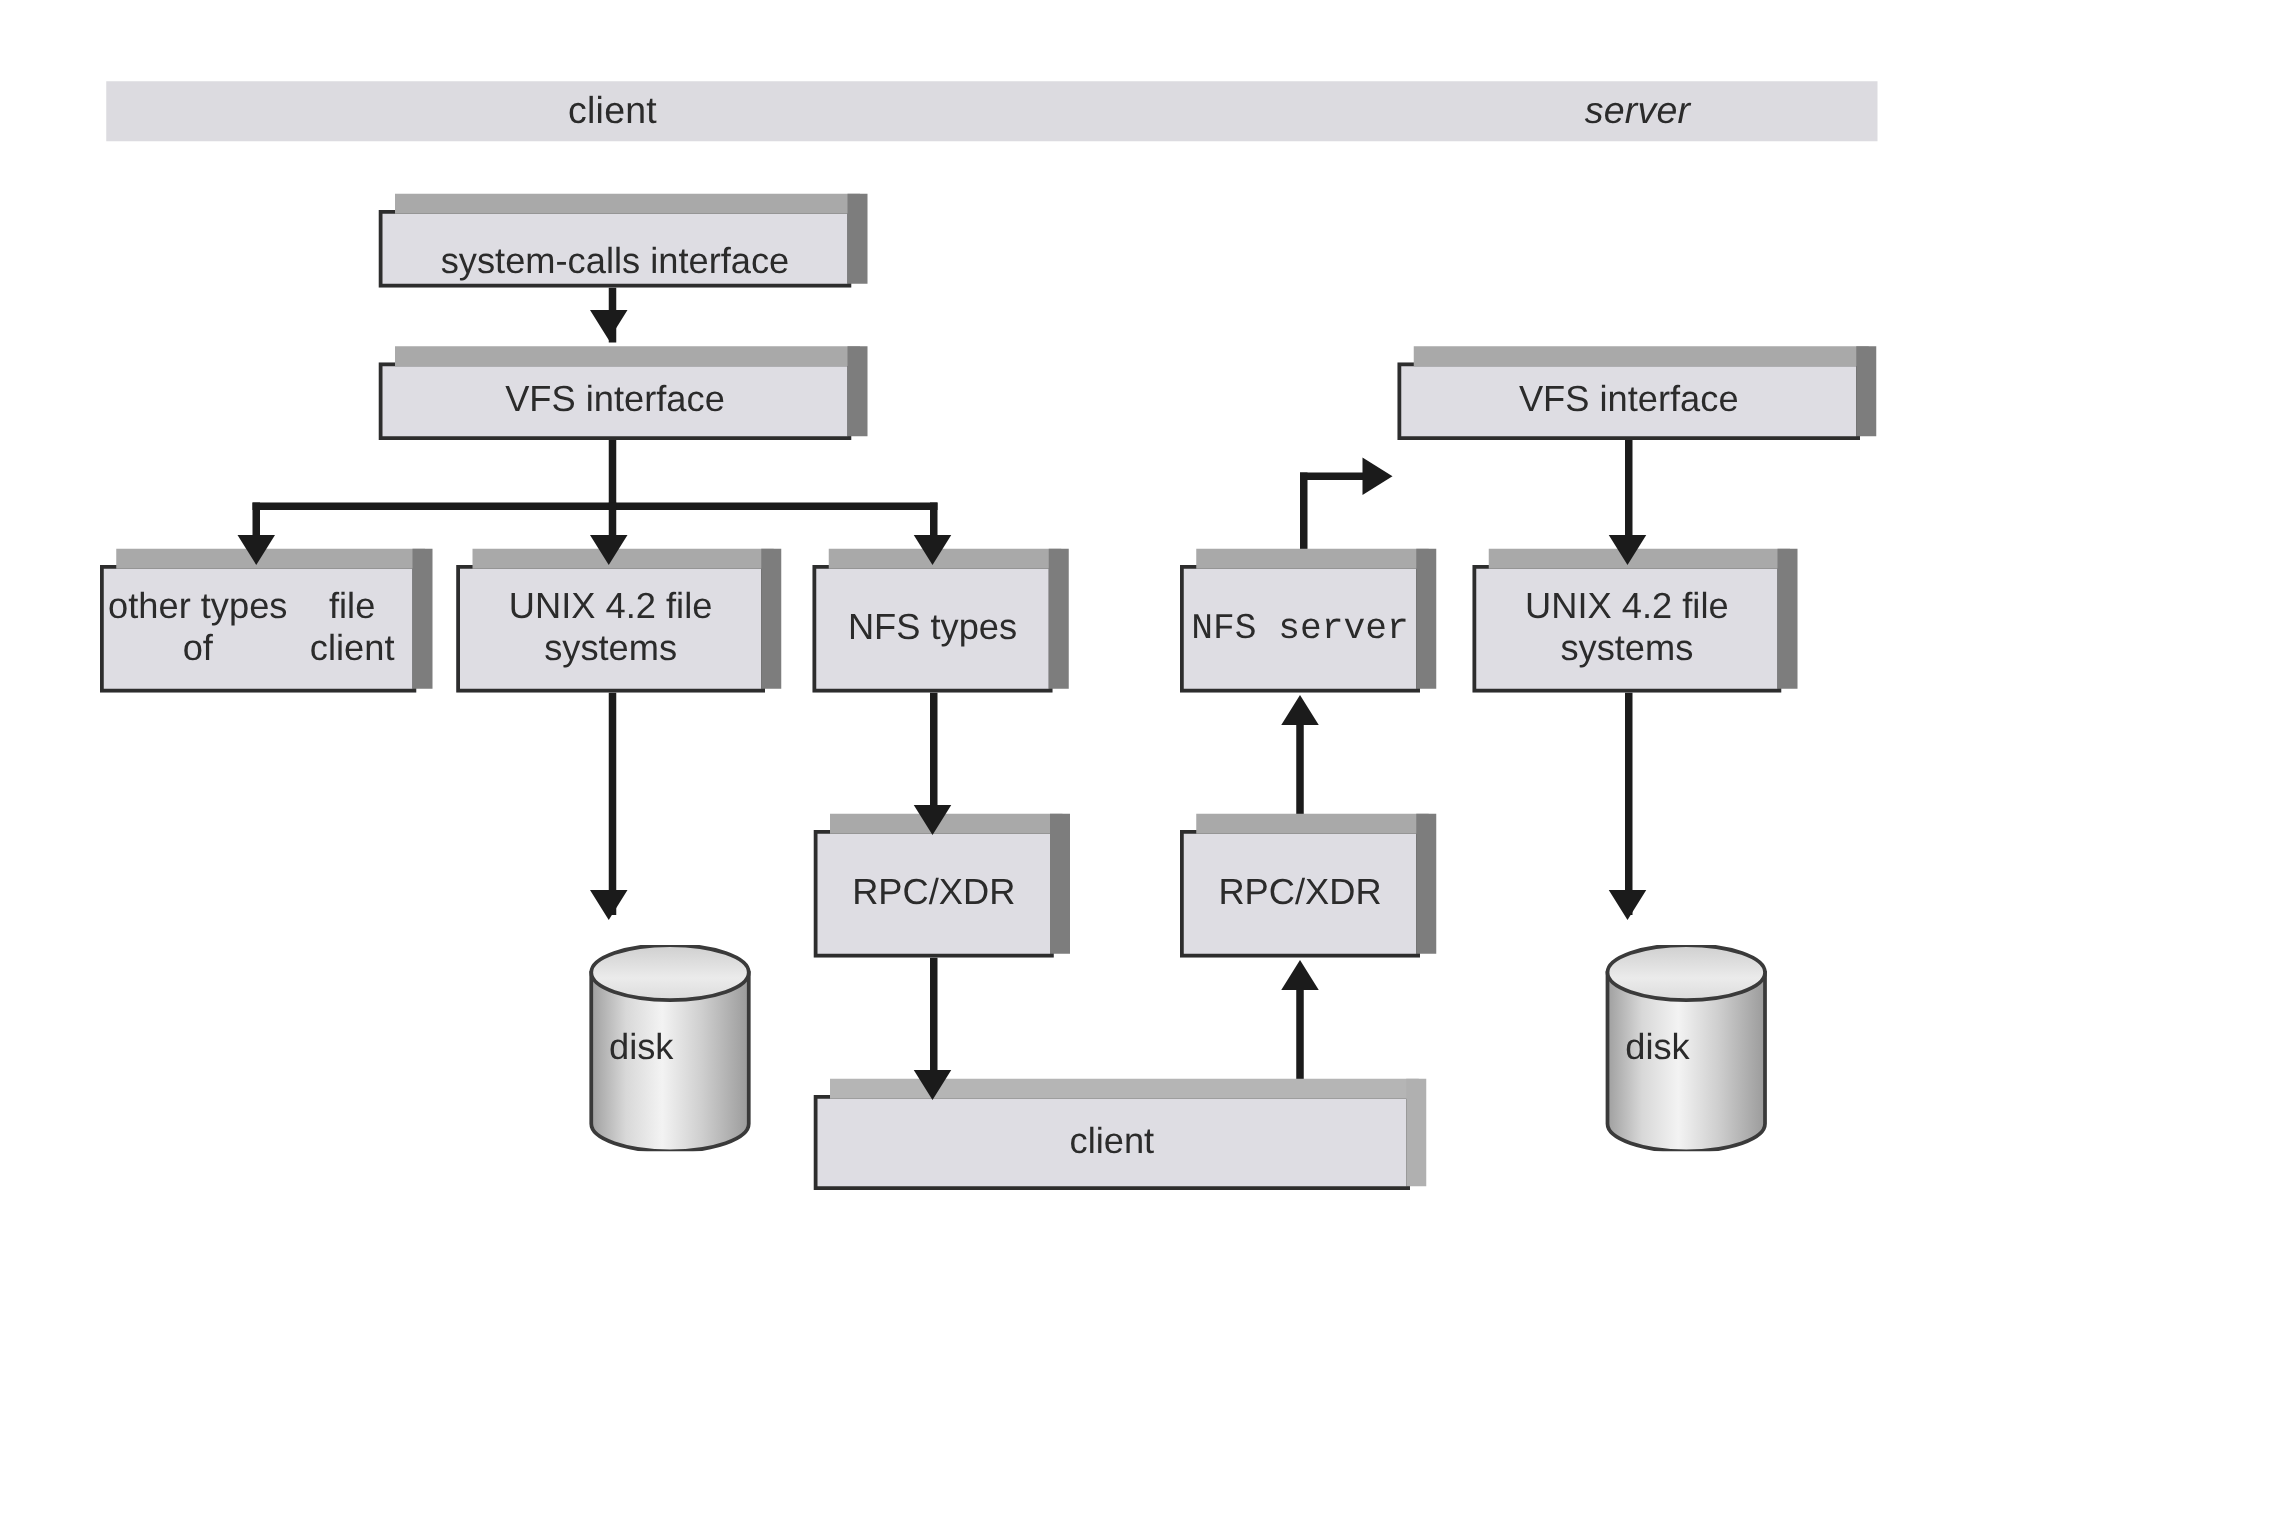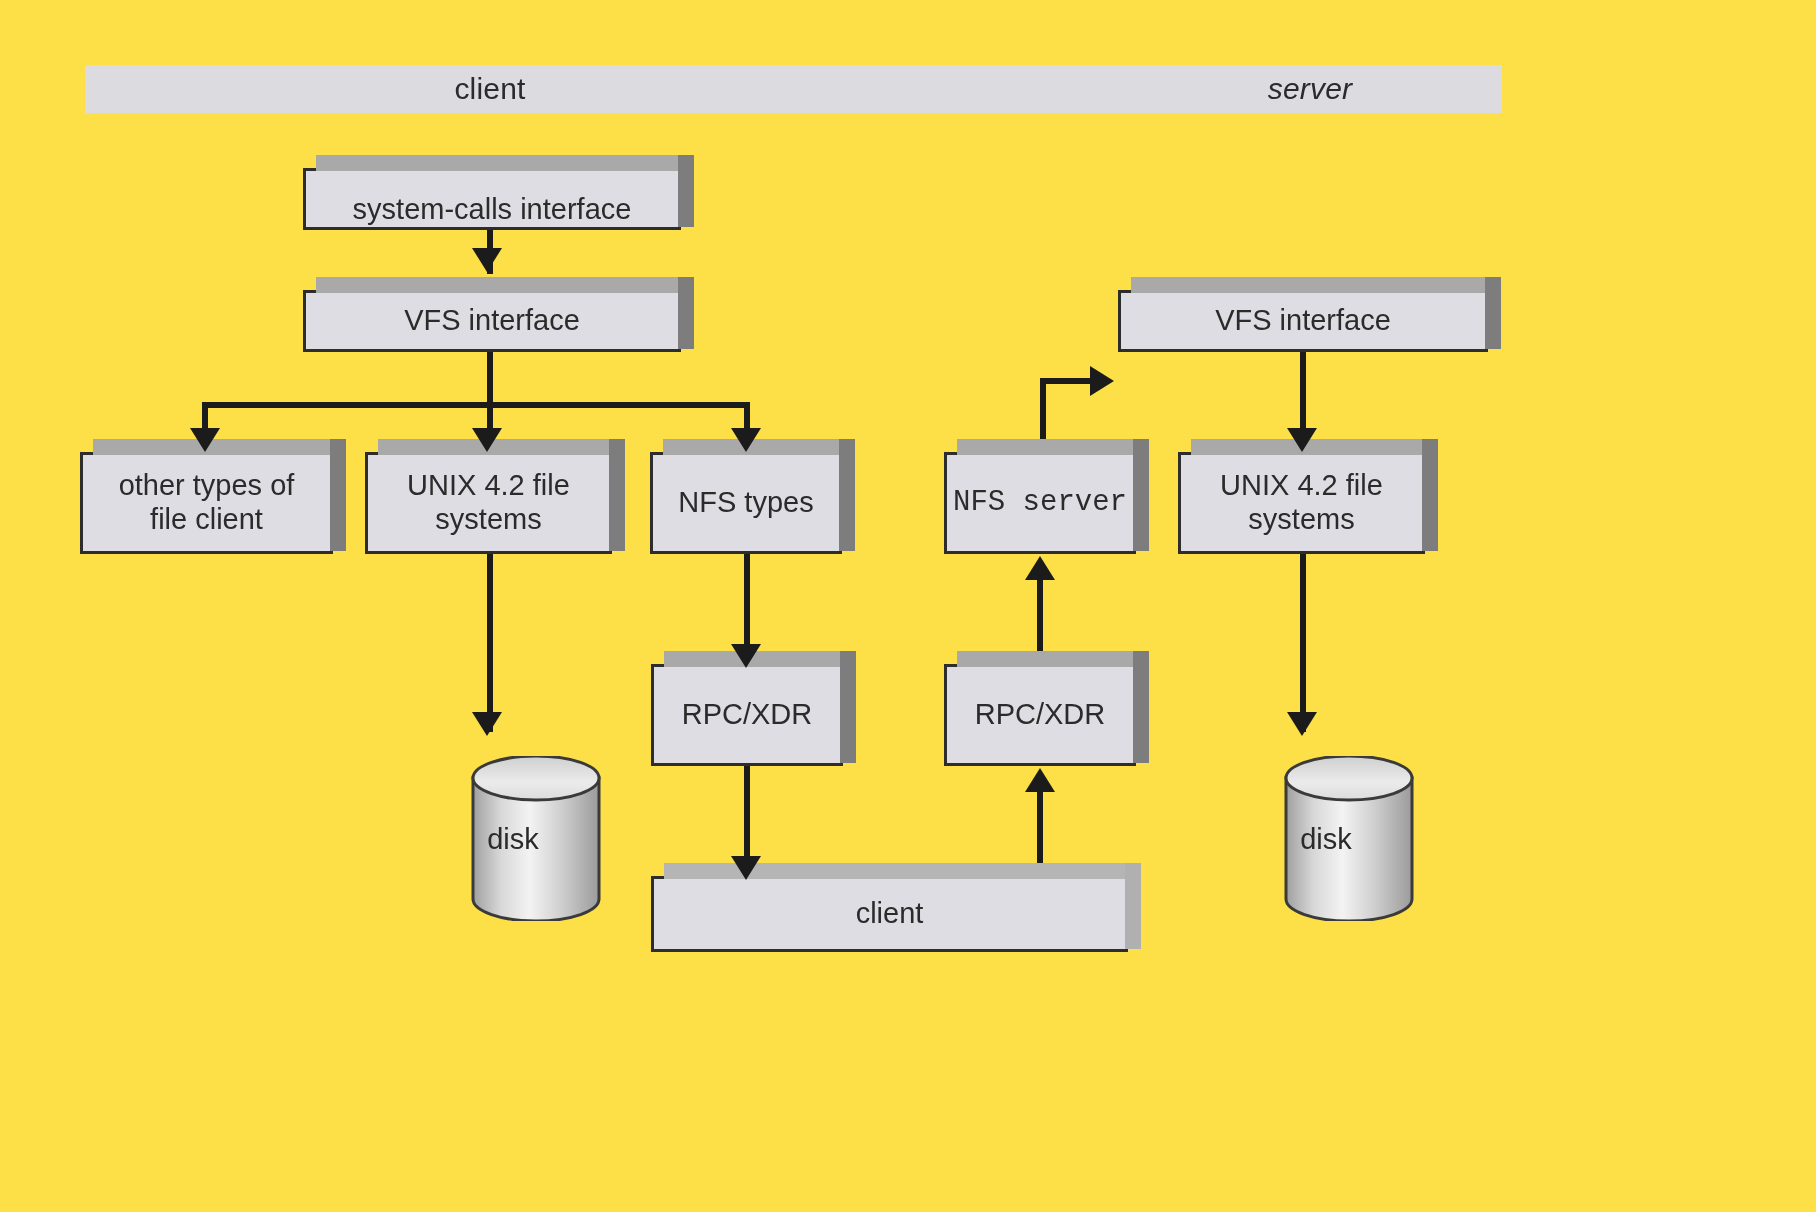--- a/index.html
+++ b/index.html
@@ -8,21 +8,21 @@
     padding: 0;
     background: #e4e4e2;
   }
   body {
     font-family: "Liberation Sans", sans-serif;
   }
   #stage {
     position: relative;
     width: 1816px;
     height: 1212px;
-    background: #fde047;
+    background: #ffffff;
     overflow: hidden;
   }
 
   
   .header-band {
     position: absolute;
     left: 85px;
     top: 65px;
     width: 1417px;
     height: 48px;
@@ -156,21 +156,21 @@
 
   <div class="vline" style="left:202px; top:402px; height:46px;"></div>
   <div class="arrow-down" style="left:190px; top:428px;"></div>
 
   <div class="vline" style="left:487px; top:402px; height:46px;"></div>
   <div class="arrow-down" style="left:472px; top:428px;"></div>
 
   <div class="vline" style="left:744px; top:402px; height:46px;"></div>
   <div class="arrow-down" style="left:731px; top:428px;"></div>
 
-  <div class="node" style="left:80px; top:452px; width:253px; height:102px; flex-direction:column;">
+  <div class="node" style="left:80px; top:452px; width:253px; height:102px; flex-direction:row;">
     <span>other types of</span>
     <span>file client</span>
   </div>
 
   <div class="node" style="left:365px; top:452px; width:247px; height:102px; flex-direction:column;">
     <span>UNIX 4.2 file</span>
     <span>systems</span>
   </div>
 
   <div class="node" style="left:650px; top:452px; width:192px; height:102px;">

